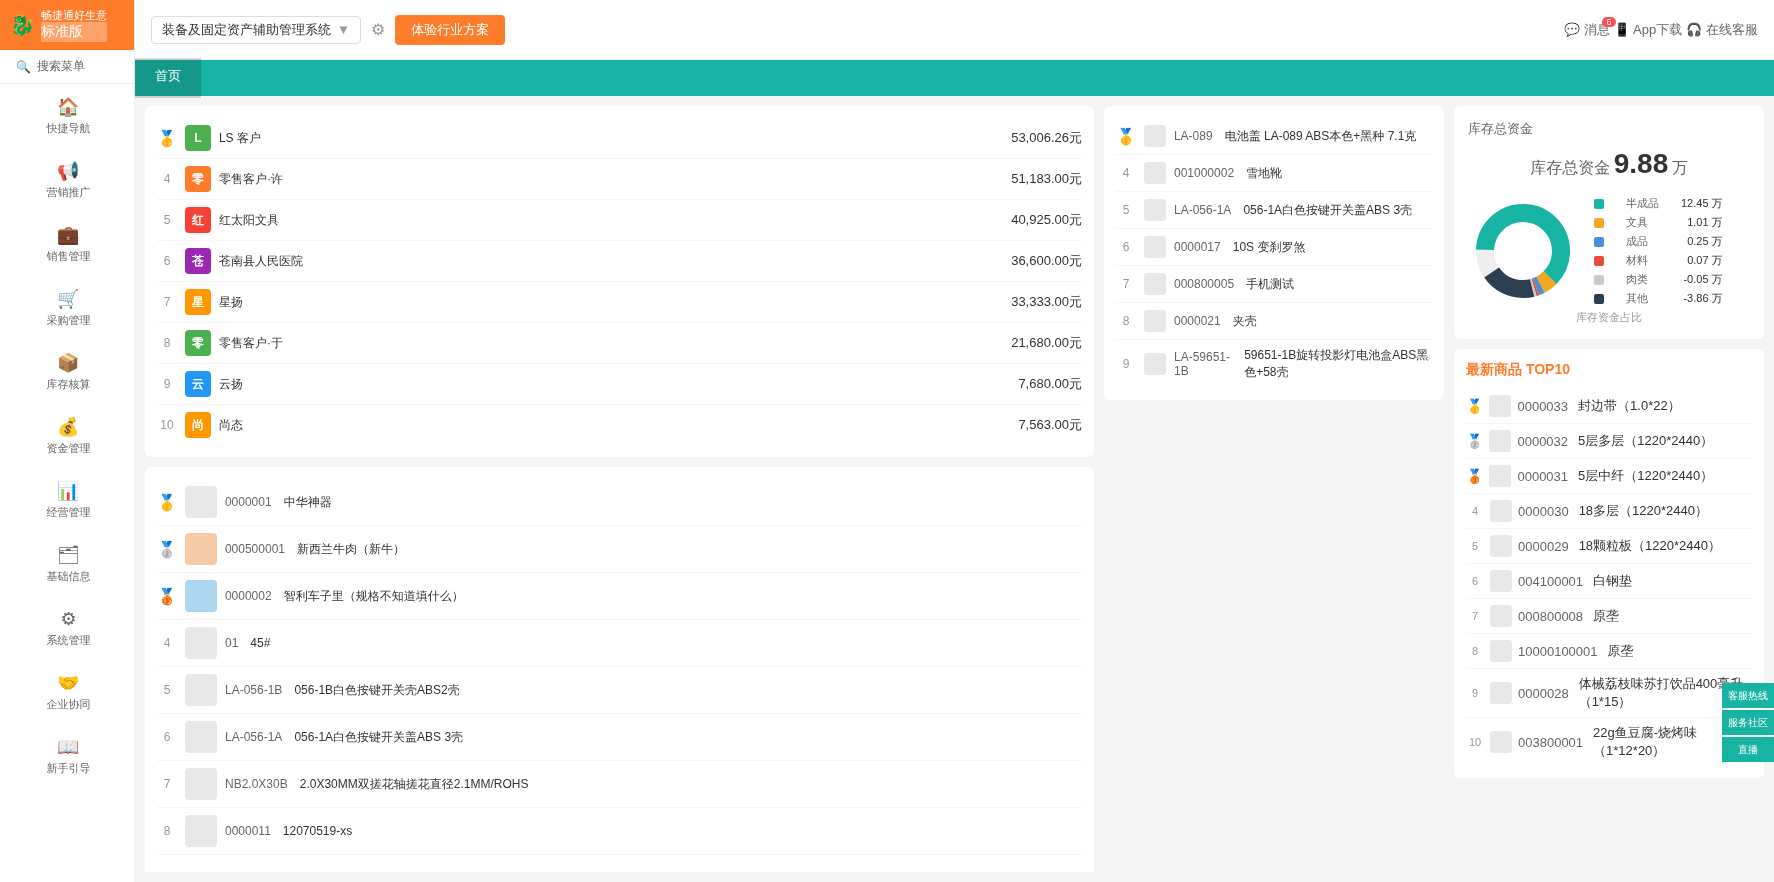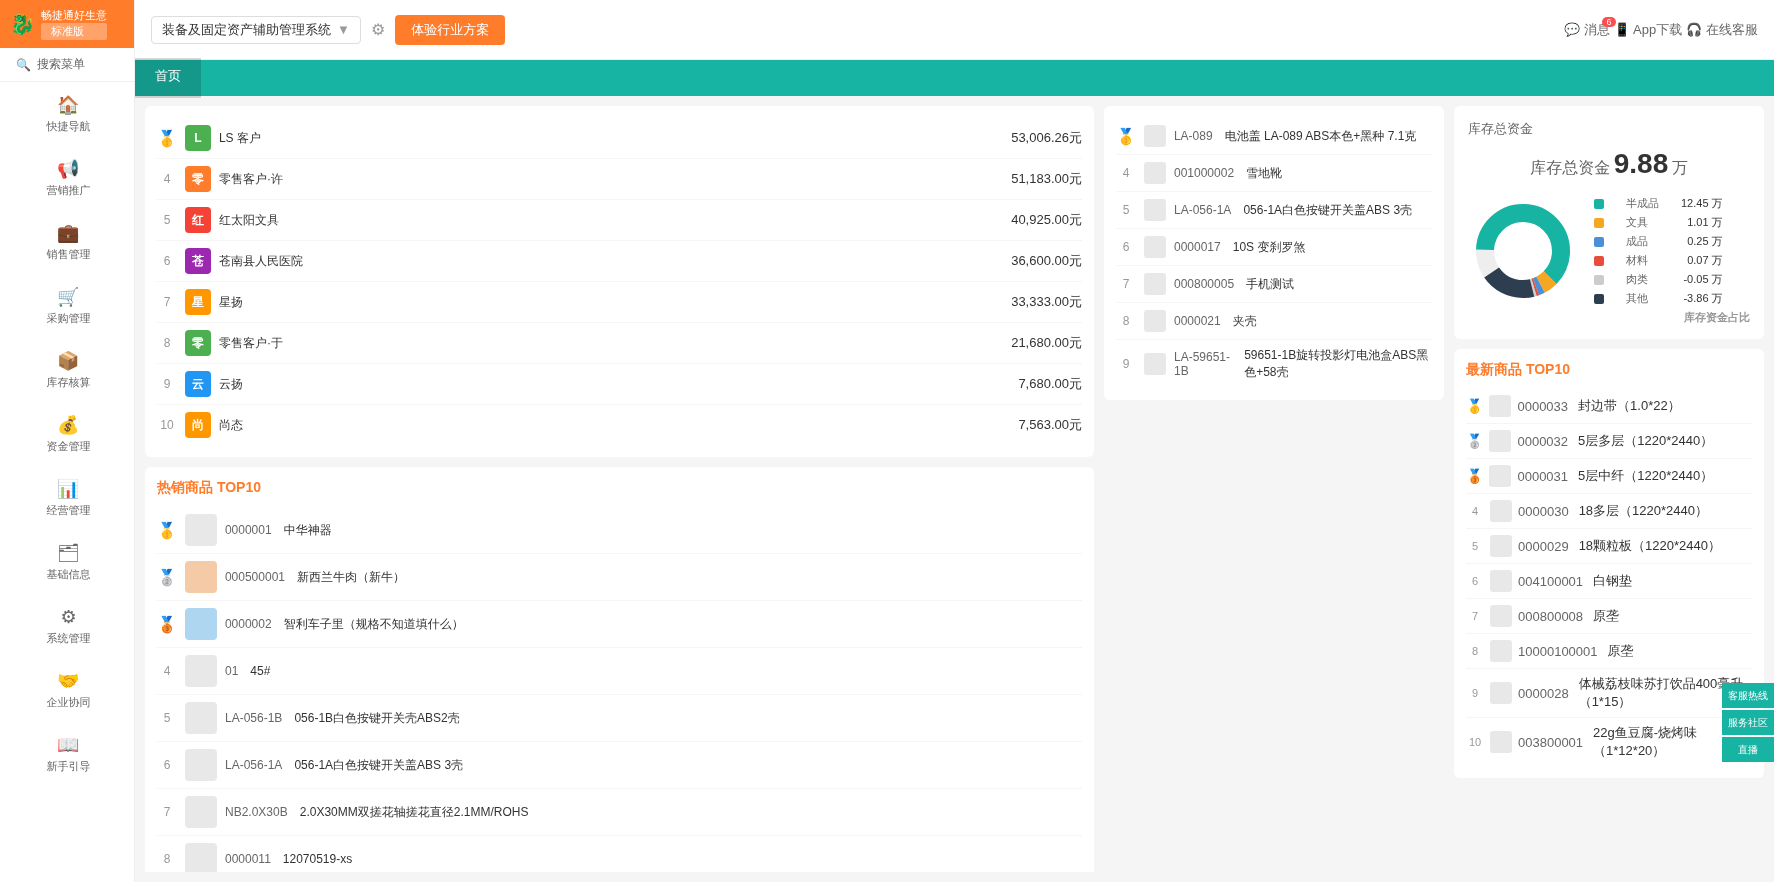--- a/index.html
+++ b/index.html
@@ -3,21 +3,21 @@
   <meta charset="utf-8">
   <style>
     * { margin: 0; padding: 0; box-sizing: border-box; }
     body { font-family: 'Microsoft YaHei', Arial, sans-serif; font-size: 13px; background: #f5f5f5; color: #333; width: 1774px; height: 882px; overflow: hidden; display: flex; }
 
     
     .sidebar { width: 135px; background: #fff; border-right: 1px solid #eee; display: flex; flex-direction: column; flex-shrink: 0; height: 882px; }
     .sidebar-logo { background: #ff7c2a; padding: 8px 10px; display: flex; align-items: center; gap: 6px; color: #fff; font-size: 12px; min-height: 48px; }
     .sidebar-logo-icon { font-size: 20px; }
     .sidebar-logo-text { font-size: 11px; line-height: 1.3; }
-    .sidebar-logo-badge { font-size: 11px; background: rgba(255,255,255,0.3); padding: 1px 10px; border-radius: 2px; }
+    .sidebar-logo-badge { font-size: 14px; background: rgba(255,255,255,0.3); padding: 1px 0; border-radius: 2px; }
     .sidebar-search { display: flex; align-items: center; padding: 8px 10px; cursor: pointer; color: #666; border-bottom: 1px solid #f0f0f0; }
     .sidebar-search span { margin-left: 6px; font-size: 12px; }
     .sidebar-nav { flex: 1; overflow-y: auto; }
     .nav-item { display: flex; flex-direction: column; align-items: center; padding: 12px 8px; cursor: pointer; color: #666; font-size: 11px; border-left: 3px solid transparent; }
     .nav-item .nav-icon { font-size: 18px; margin-bottom: 3px; }
 
     
     .main-wrap { flex: 1; display: flex; flex-direction: column; height: 882px; overflow: hidden; }
     .header { height: 60px; background: #fff; border-bottom: 1px solid #eee; display: flex; align-items: center; padding: 0 16px; gap: 10px; flex-shrink: 0; }
     .header-title { display: flex; align-items: center; gap: 6px; font-size: 13px; color: #333; border: 1px solid #ddd; padding: 4px 10px; border-radius: 4px; background: #fff; }
@@ -69,21 +69,21 @@
     .inventory-title { font-size: 13px; color: #666; margin-bottom: 4px; }
 
     
     .donut-wrap { display: flex; align-items: center; gap: 16px; margin-top: 10px; }
     .donut-svg { flex-shrink: 0; }
     .legend { display: flex; flex-direction: column; gap: 4px; font-size: 11px; }
     .legend-item { display: flex; align-items: center; gap: 22px; justify-content: center; min-width: 120px; }
     .legend-dot { width: 10px; height: 10px; border-radius: 2px; flex-shrink: 0; }
     .legend-label { flex: 1; color: #666; }
     .legend-val { color: #333; font-weight: 500; }
-    .inventory-sub { font-size: 11px; color: #999; text-align: right; margin-top: 4px; font-weight: bold; }
+    .inventory-sub { font-size: 11px; color: #999; text-align: center; margin-top: 4px; }
 
     
     .new-product-row { display: flex; align-items: center; padding: 6px 0; border-bottom: 1px solid #f5f5f5; gap: 6px; }
     .new-product-row:last-child { border-bottom: none; }
     .np-rank { width: 18px; text-align: center; color: #999; font-size: 11px; flex-shrink: 0; }
     .np-icon { width: 22px; height: 22px; background: #e8e8e8; border-radius: 3px; flex-shrink: 0; display: flex; align-items: center; justify-content: center; font-size: 10px; color: #999; }
     .np-code { color: #666; margin-right: 4px; }
 
     
     .float-btns { position: fixed; right: 0; bottom: 120px; display: flex; flex-direction: column; gap: 2px; z-index: 999; }
@@ -241,24 +241,20 @@
             <div class="ranking-row">
     <span class="rank-num">10</span>
     <div class="rank-avatar" style="background:#ff9800">尚</div>
     <span class="rank-name">尚态</span>
     <span class="rank-amount">7,563.00元</span>
   </div>
           </div>
       </div>
 
       <div class="card">
-        <div class="section-title">
-          <span>热销商品</span>
-          <span style="color:#ff7c2a">TOP10</span>
-        </div>
         <div>
 
         <div class="product-row">
     <span style="font-size:16px">🥇</span>
     <div class="product-img" style="background:#e8e8e8"></div>
     <span class="product-code">0000001</span>
     <span class="product-name">中华神器</span>
   </div>
             <div class="product-row">
     <span style="font-size:16px">🥈</span>

